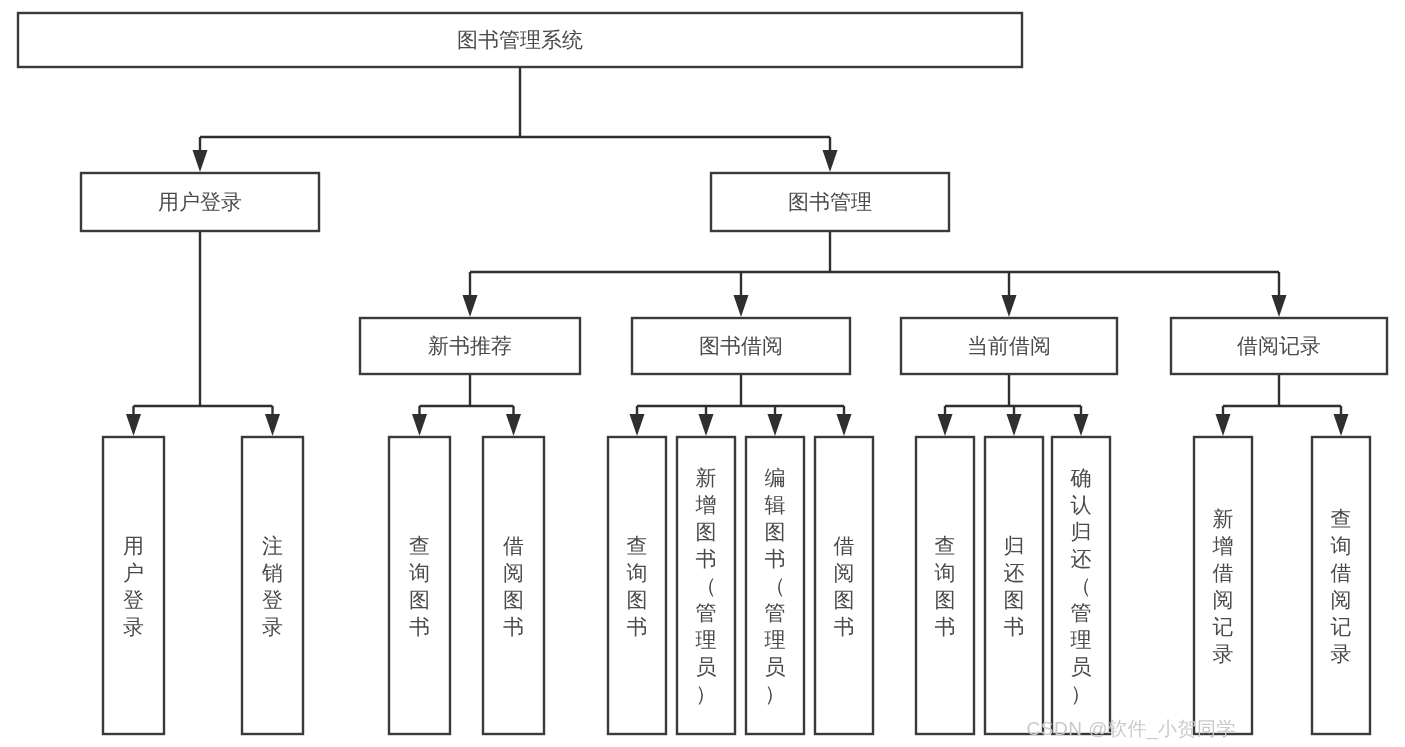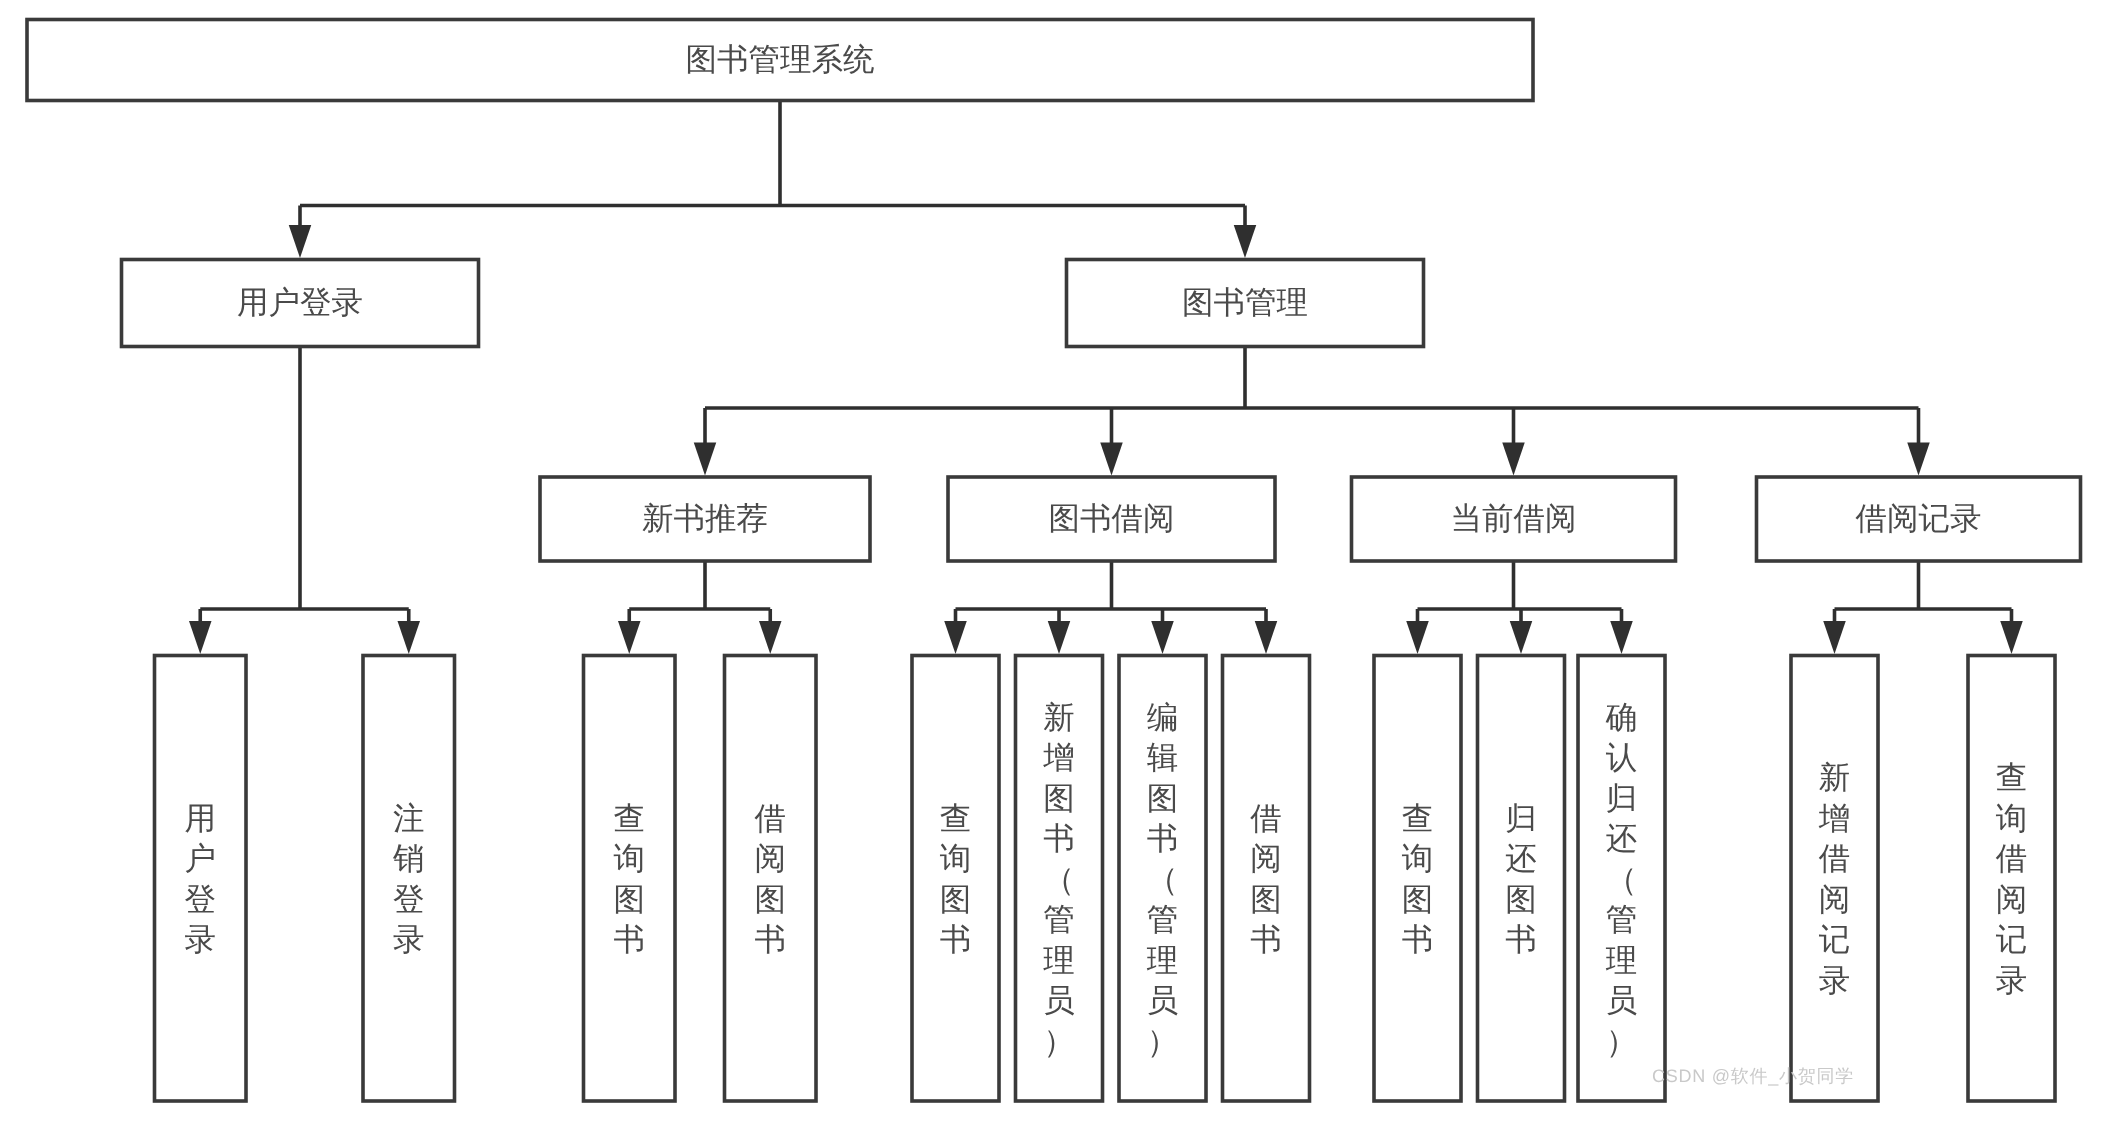--- a/index.html
+++ b/index.html
@@ -52,23 +52,23 @@
   }
   .node-label-v {
     fill: #4a4a4a;
     font-family: "Liberation Sans", "DejaVu Sans", sans-serif;
     font-size: 21px;
     text-anchor: middle;
   }
   .watermark {
     position: absolute;
     right: 10px;
-    bottom: 21px;
-    font-family: "Liberation Sans", "DejaVu Sans", sans-serif;
-    font-size: 12px;
+    bottom: 5px;
+    font-family: "Liberation Sans", "DejaVu Sans", sans-serif;
+    font-size: 19px;
     color: #c9c9c9;
     letter-spacing: 0.5px;
     white-space: nowrap;
     user-select: none;
   }
 </style>
 </head>
 <body>
 
 <div id="diagram-root">

